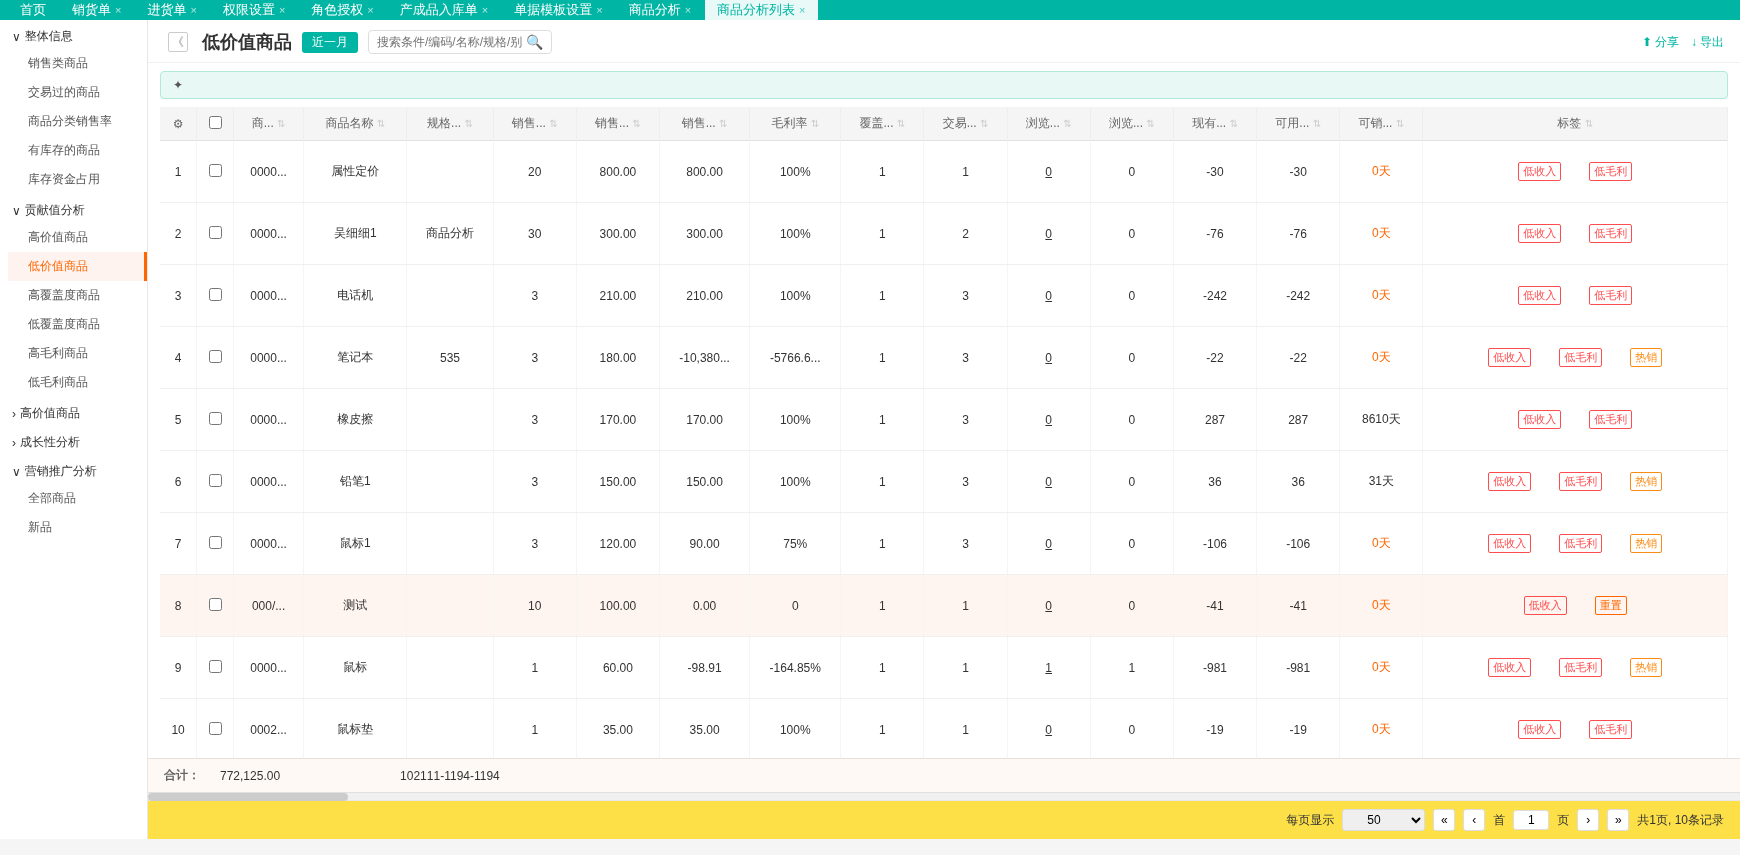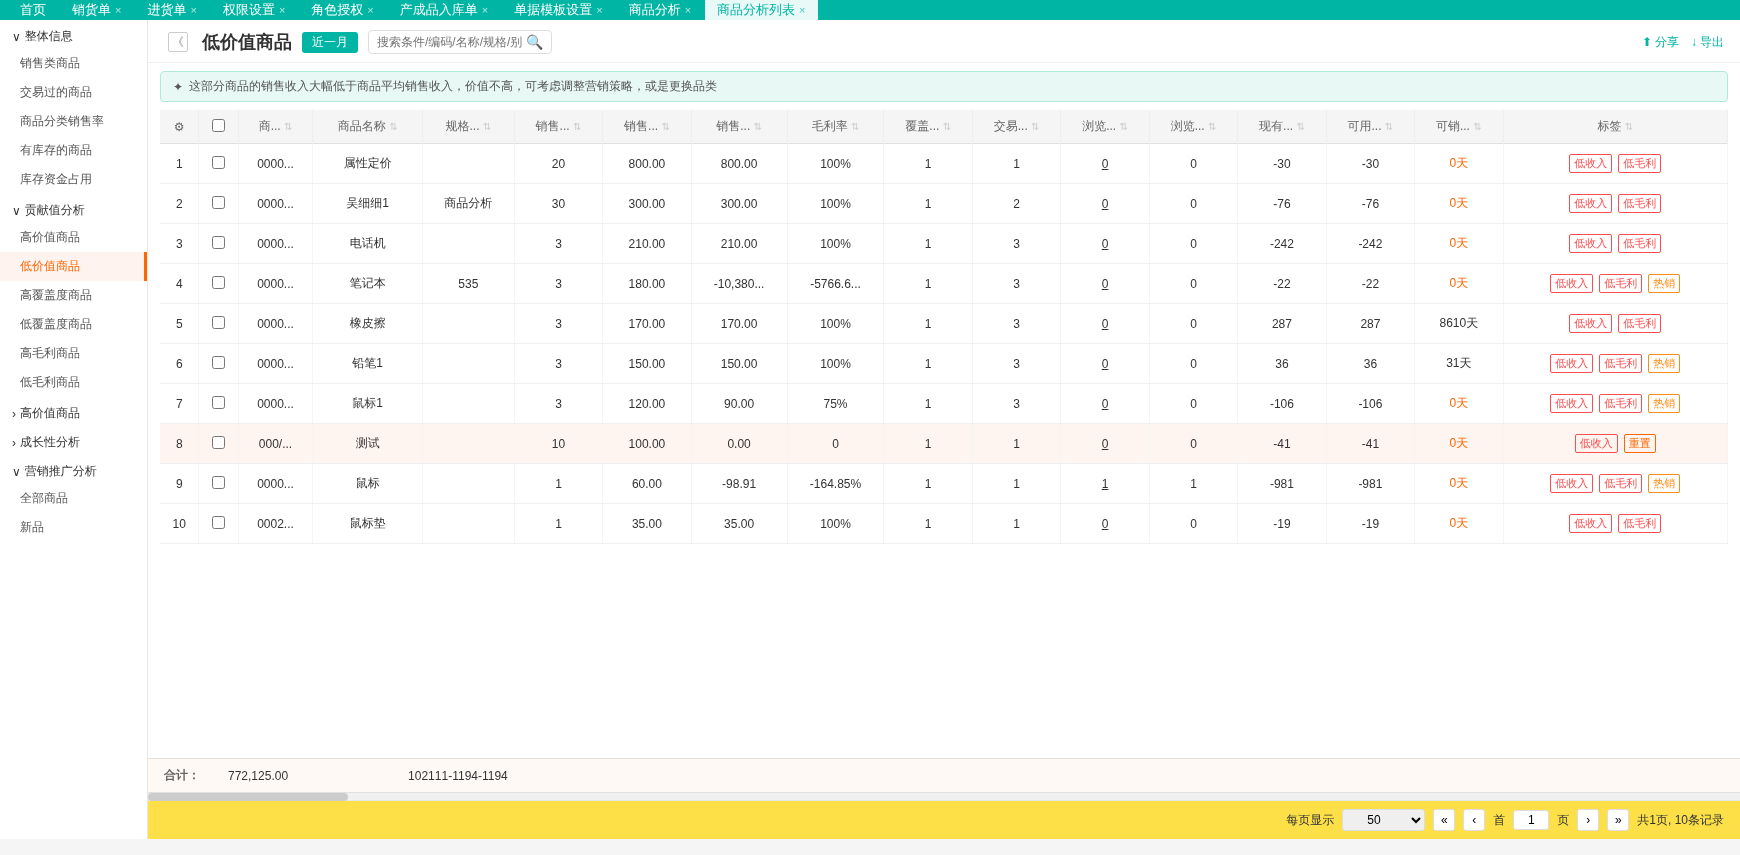--- a/index.html
+++ b/index.html
@@ -51,20 +51,21 @@
       display: flex;
       align-items: center;
       gap: 4px;
       cursor: pointer;
     }
     .sidebar-item {
       padding: 6px 12px 6px 20px;
       color: #555;
       cursor: pointer;
       font-size: 12px;
+      margin-left: 8px;
     }
     .sidebar-item.active { background: #fff3f0; color: #ff6600; border-right: 3px solid #ff6600; }
     
     
     .content-area {
       flex: 1;
       display: flex;
       flex-direction: column;
       overflow: hidden;
       background: #fff;
@@ -181,40 +182,40 @@
       color: #333;
       white-space: nowrap;
     }
     tr.highlight-row td { background: #fff5f0; }
     .tag-label {
       display: inline-block;
       border: 1px solid;
       border-radius: 2px;
       padding: 1px 4px;
       font-size: 11px;
-      margin: 3px;
+      margin: 14px;
     }
     .tag-red { color: #ff4d4f; border-color: #ff4d4f; }
     .tag-orange { color: #ff6600; border-color: #ff6600; }
     .tag-orange2 { color: #fa8c16; border-color: #fa8c16; }
     .orange-text { color: #ff6600; }
     .underline-text { text-decoration: underline; cursor: pointer; }
     
     
     .table-footer {
       background: #fef9f5;
       border-top: 1px solid #e8e0d8;
       padding: 8px 16px;
       display: flex;
       align-items: center;
       font-size: 12px;
       color: #333;
       gap: 20px;
     }
-    .footer-label { color: #666; font-weight: bold; margin-right: 8px; }
+    .footer-label { color: #666; font-weight: bold; }
     .footer-values {
       display: flex;
       align-items: center;
     }
     
     
     .pagination-bar {
       background: #fde047;
       border-top: 1px solid #e8e8e8;
       padding: 8px 16px;
@@ -407,21 +408,20 @@
         </div>
         <div class="header-btn">
           <span>↓</span>
           <span>导出</span>
         </div>
       </div>
     </div>
 
     <div class="notice-bar">
       <span>✦</span>
-      <span>这部分商品的销售收入大幅低于商品平均销售收入，价值不高，可考虑调整营销策略，或是更换品类</span>
     </div>
 
     <div class="table-wrapper">
       <table>
         <thead>
           <tr>
             <th>⚙</th>
             <th><input type="checkbox" style=""></th>
             <th>商... <span class="sort-icon">⇅</span></th>
             <th>商品名称 <span class="sort-icon">⇅</span></th>

